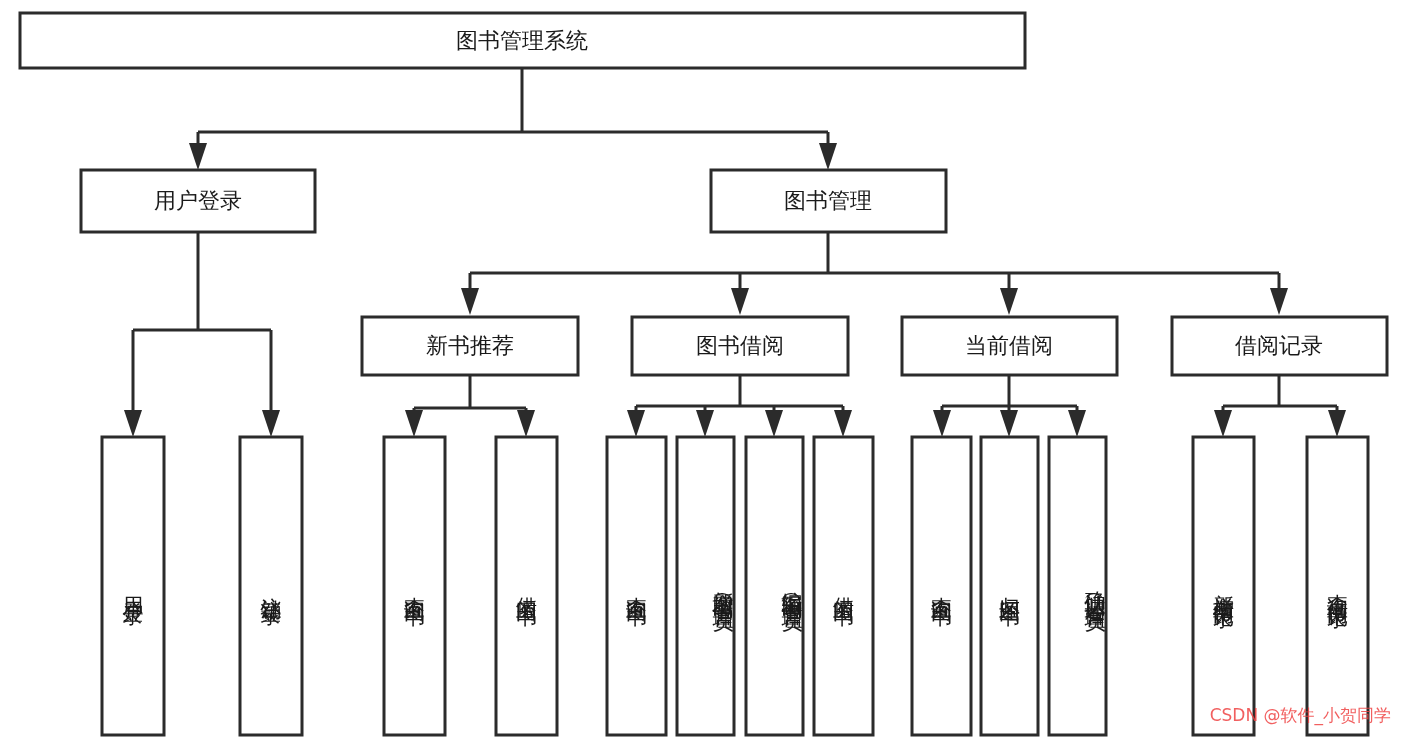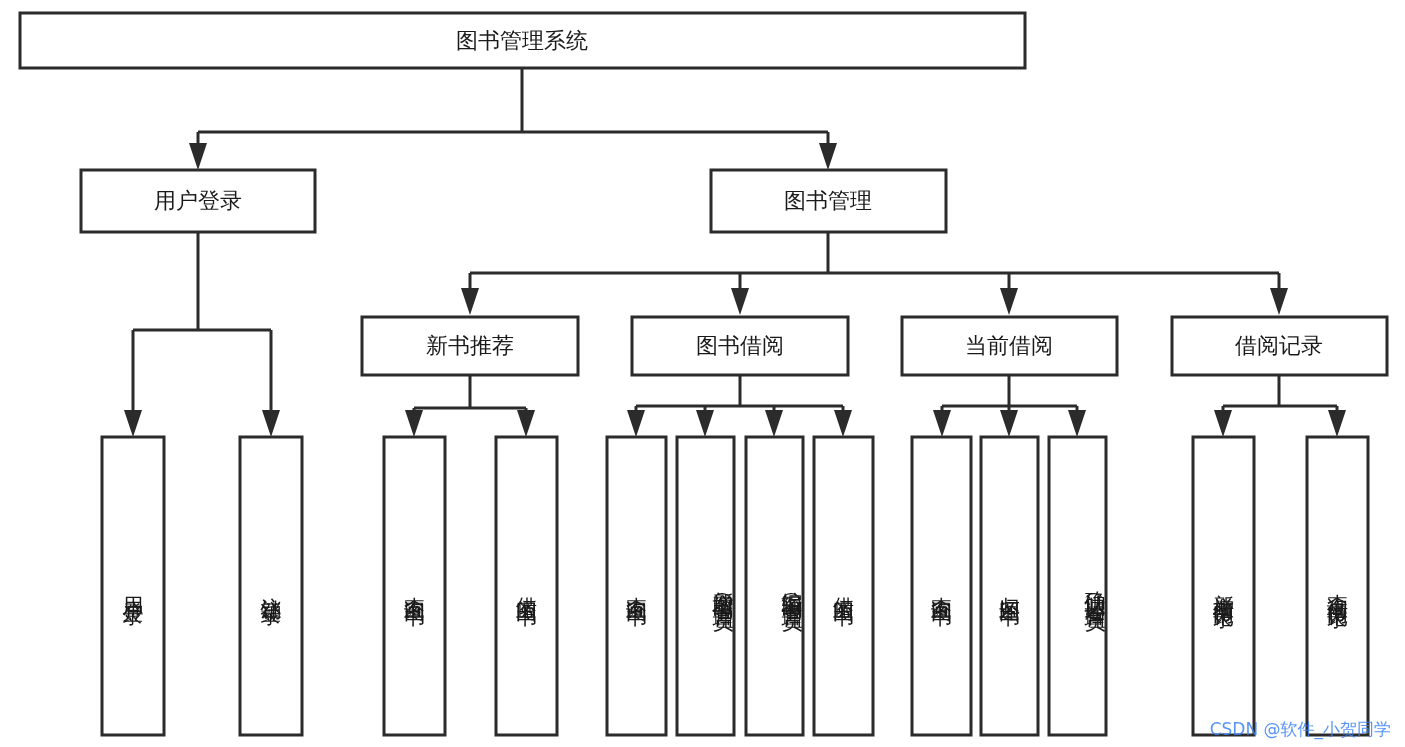--- a/index.html
+++ b/index.html
@@ -64,24 +64,24 @@
     display: flex;
     align-items: center;
     justify-content: center;
     text-align: center;
     pointer-events: none;
     white-space: nowrap;
   }
   #watermark {
     position: absolute;
     right: 14px;
-    bottom: 6px;
+    bottom: 20px;
     font-family: "DejaVu Sans", "Liberation Sans", sans-serif;
     font-size: 17px;
-    color: #3b82f6;
+    color: #ef4444;
     opacity: 0.85;
     white-space: nowrap;
     pointer-events: none;
   }
 </style>
 </head>
 <body>
 
 <div id="diagram-root">
 

